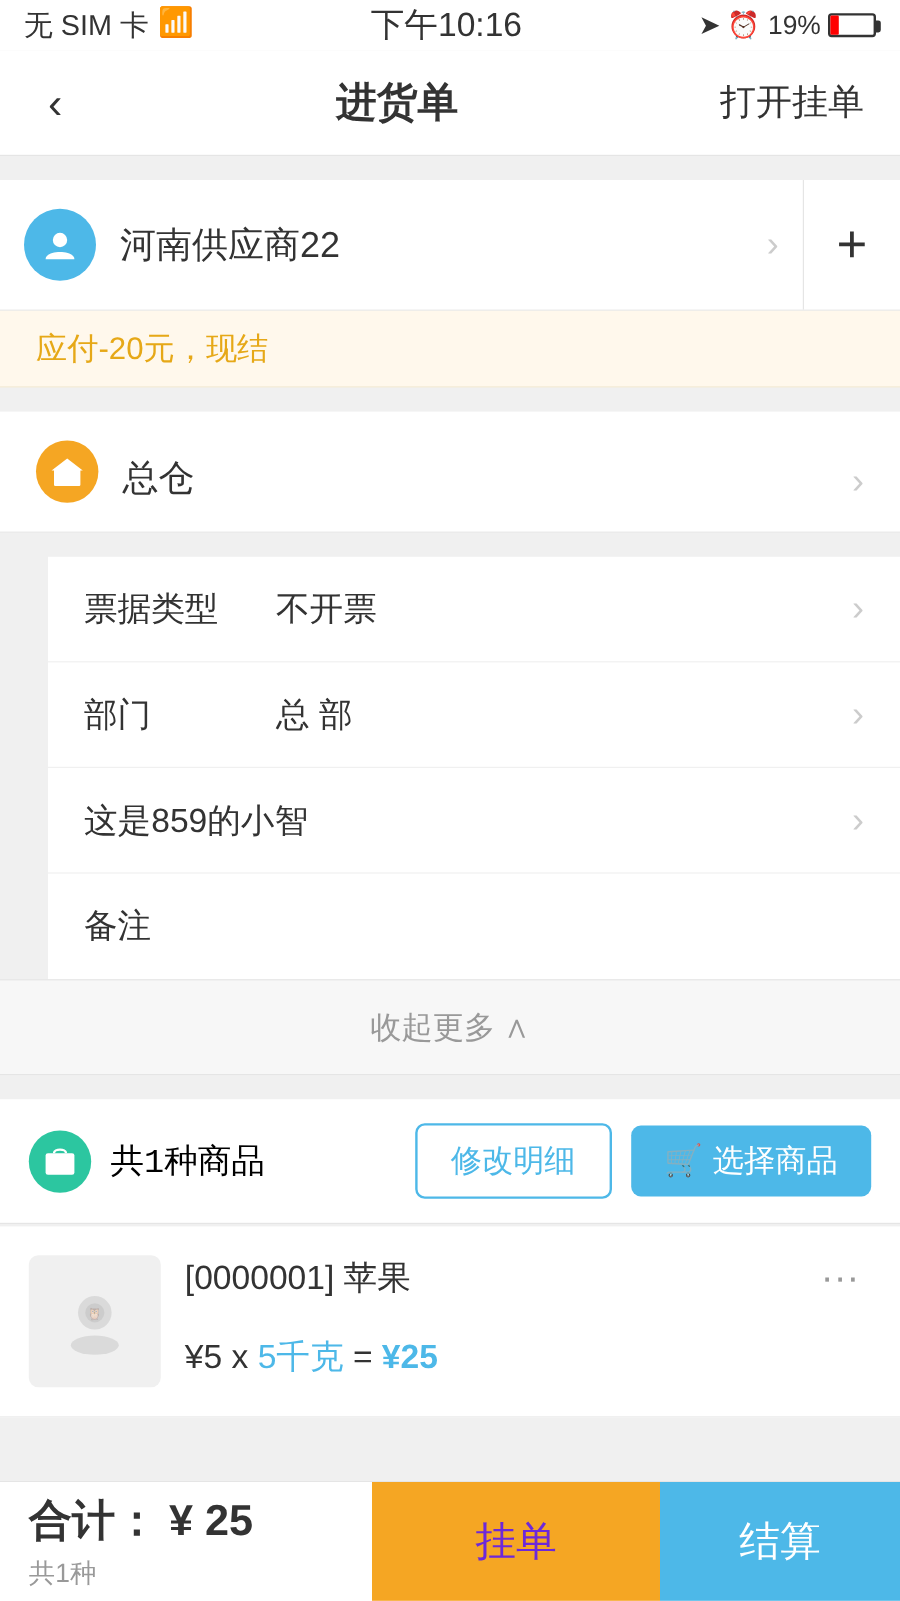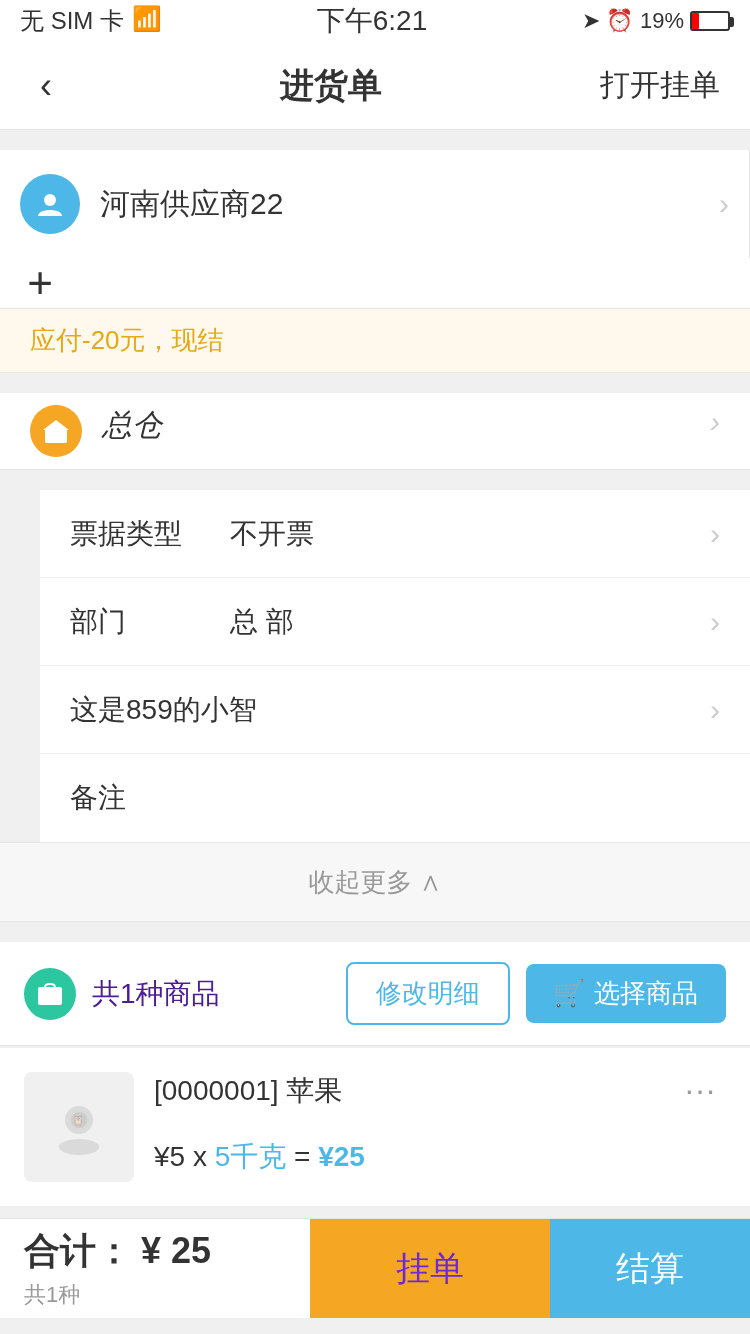--- a/index.html
+++ b/index.html
@@ -57,21 +57,20 @@
 
     
     .section-gap { height: 20px; background: #f0f0f0; }
 
     
     .supplier-section {
       background: #fff;
       display: flex;
       align-items: stretch;
       border-bottom: 1px solid #e5e5e5;
-      flex-direction: column;
     }
     .supplier-main {
       flex: 1;
       display: flex;
       align-items: center;
       padding: 24px 20px;
       border-right: 1px solid #e5e5e5;
     }
     .supplier-avatar {
       width: 60px; height: 60px; border-radius: 50%; background: #4db8e8;
@@ -109,23 +108,22 @@
     }
     .form-value { font-size: 28px; color: #333; flex: 1; }
     .form-placeholder { font-size: 28px; color: #ccc; flex: 1; }
 
     
     .warehouse-section {
       background: #fff;
       margin-top: 0;
     }
     .warehouse-row {
-      display: flex; align-items: flex-start; padding: 12px 30px;
-      border-bottom: 1px solid #e5e5e5;
-      font-style: italic;
+      display: flex; align-items: flex-end; padding: 24px 30px;
+      border-bottom: 1px solid #e5e5e5;
     }
     .warehouse-icon {
       width: 52px; height: 52px; border-radius: 50%; background: #f5a623;
       display: flex; align-items: center; justify-content: center;
       color: #fff; font-size: 26px; margin-right: 20px; flex-shrink: 0;
     }
     .warehouse-name { font-size: 30px; color: #333; flex: 1; }
 
     
     .collapse-row {
@@ -145,21 +143,21 @@
       display: flex; align-items: center;
       padding: 20px 24px;
       border-bottom: 1px solid #e5e5e5;
       margin-top: 20px;
     }
     .product-icon {
       width: 52px; height: 52px; border-radius: 50%; background: #2cc6a0;
       display: flex; align-items: center; justify-content: center;
       color: #fff; font-size: 22px; margin-right: 16px; flex-shrink: 0;
     }
-    .product-count { font-size: 28px; color: #4c1d95; flex: 1; }
+    .product-count { font-size: 28px; color: #000000; flex: 1; font-family: Liberation Mono, monospace; }
     .btn-outline {
       border: 2px solid #4db8e8; color: #4db8e8; background: #fff;
       border-radius: 8px; padding: 12px 28px; font-size: 26px; cursor: pointer;
       margin-right: 16px;
     }
     .btn-primary {
       background: #4db8e8; color: #fff; border: none;
       border-radius: 8px; padding: 12px 28px; font-size: 26px; cursor: pointer;
       display: flex; align-items: center; gap: 8px;
     }
@@ -185,21 +183,21 @@
     .product-price { font-size: 28px; color: #333; }
     .price-highlight { color: #4db8e8; }
     .price-total { color: #4db8e8; font-weight: 600; }
     .product-more {
       color: #999; font-size: 32px; padding: 0 10px; cursor: pointer;
     }
 
     
     .bottom-bar {
       position: fixed;
-      bottom: 16px; left: 0; width: 750px;
+      bottom: 0; left: 0; width: 750px;
       height: 100px;
       display: flex;
       background: #fff;
       border-top: 1px solid #e5e5e5;
     }
     .bottom-total {
       flex: 1; display: flex; flex-direction: column;
       justify-content: center; padding: 0 24px;
       background: #fff;
     }
@@ -221,21 +219,21 @@
     .bottom-spacer { height: 120px; }
   </style>
 </head>
 <body>
 
 <div class="status-bar">
   <div class="status-left">
     <span>无 SIM 卡</span>
     <span>📶</span>
   </div>
-  <div class="status-center">下午6:21</div>
+  <div class="status-center">下午10:16</div>
   <div class="status-right">
     <span>➤</span>
     <span>⏰</span>
     <span>19%</span>
     <span class="battery-icon">
         <div class="battery-fill"></div>
       </span>
   </div>
 </div>
 

